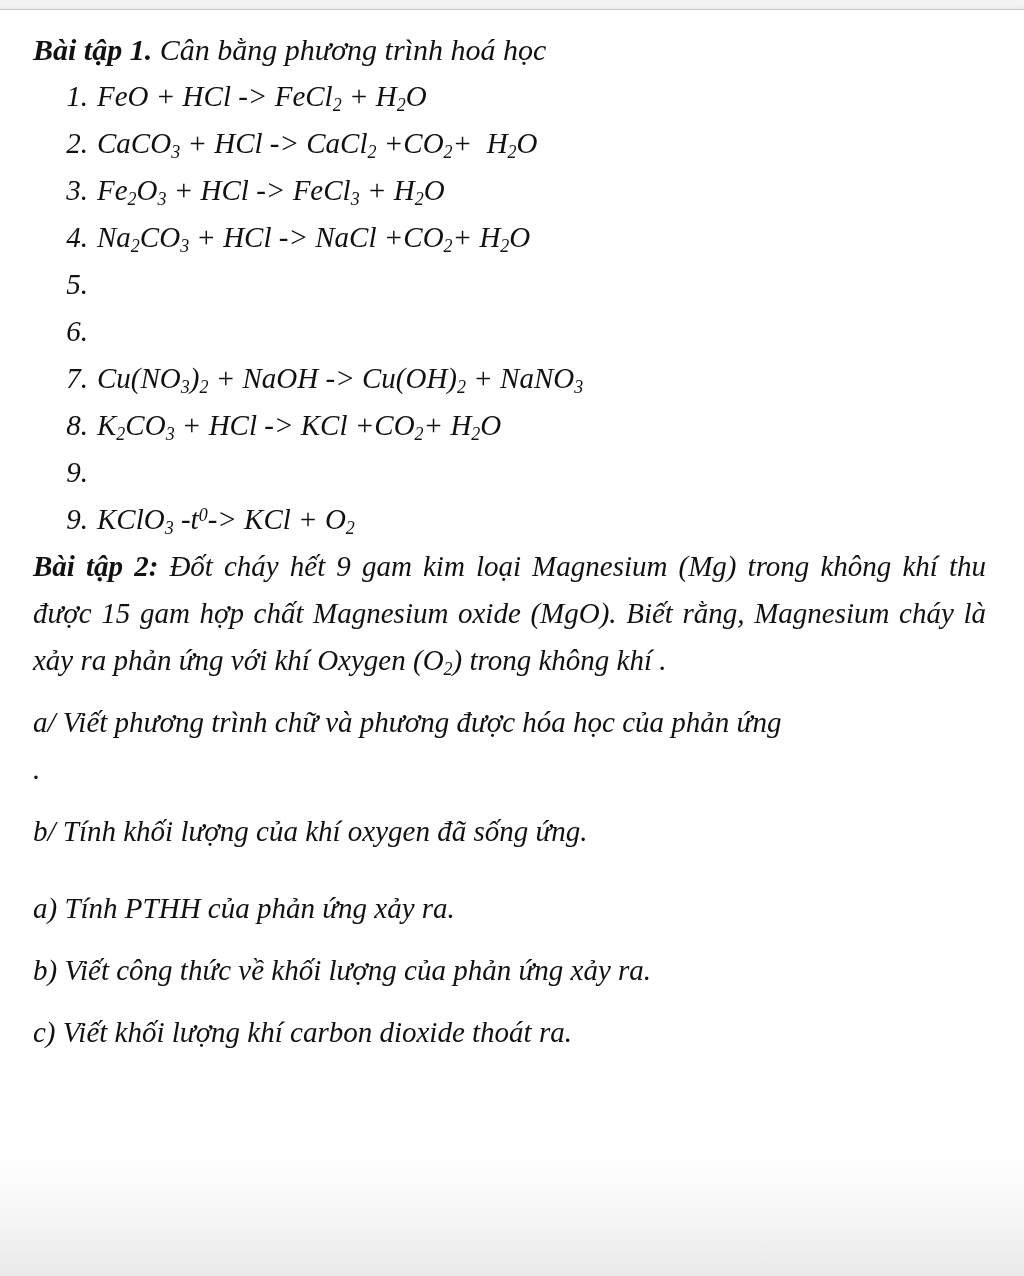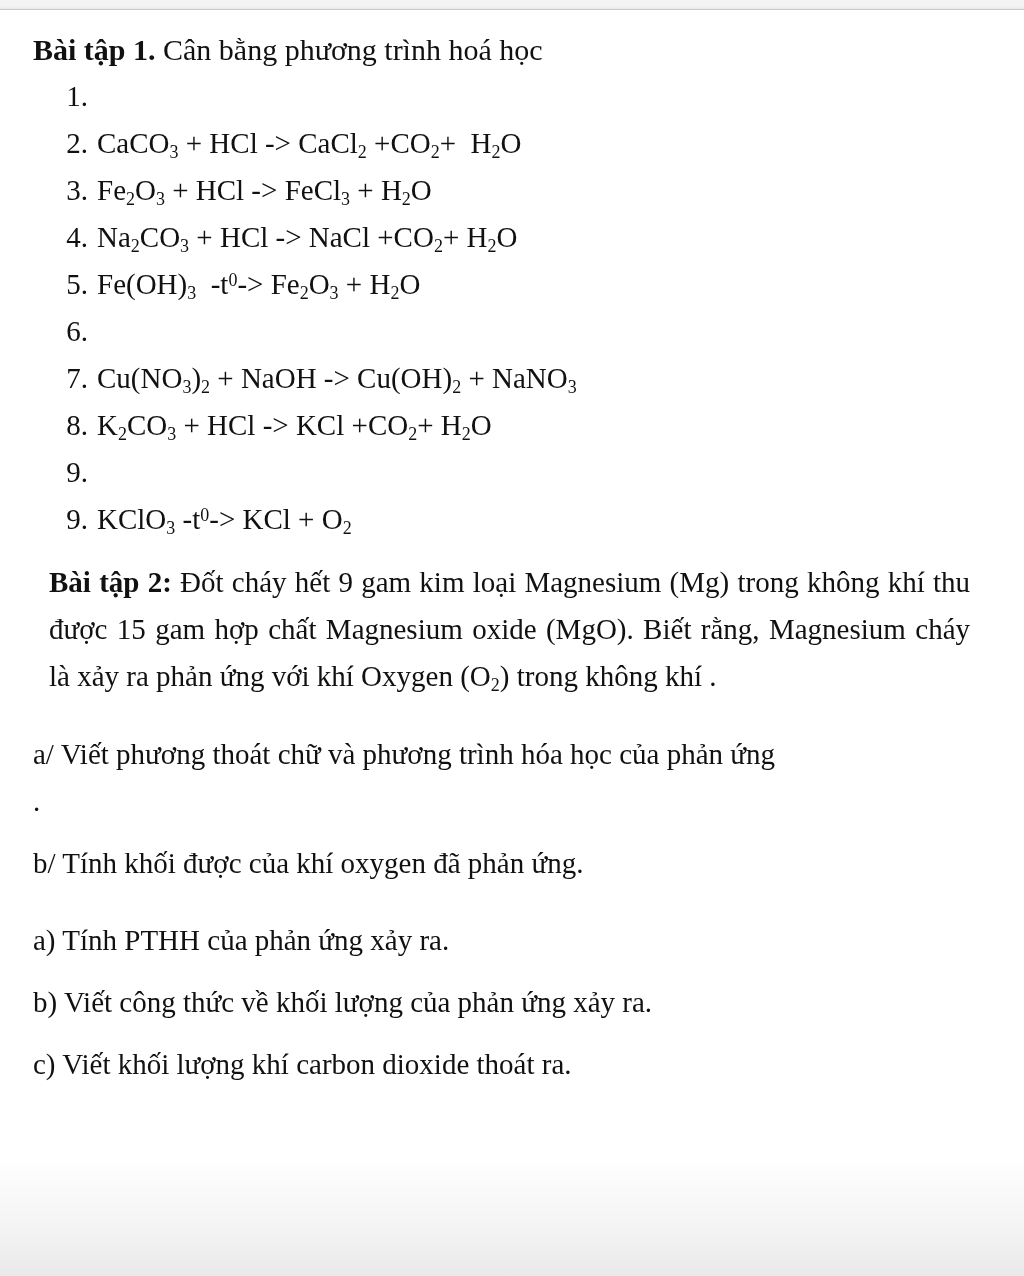--- a/index.html
+++ b/index.html
@@ -34,20 +34,21 @@
     bottom: 0;
     height: 120px;
     background: linear-gradient(to bottom, rgba(238,238,238,0) 0%, rgba(236,236,236,0.55) 55%, rgba(232,232,232,0.95) 100%);
     pointer-events: none;
   }
 
   .page {
     position: relative;
     padding: 16px 38px 0 33px;
     box-sizing: border-box;
+    font-style: italic;
   }
 
   .heading-line {
     font-size: 30px;
     line-height: 47px;
     white-space: nowrap;
   }
   .heading-line .lead { font-weight: bold; }
 
   
@@ -74,21 +75,21 @@
 
   sub { font-size: 0.62em; vertical-align: -0.28em; line-height: 0; }
   sup { font-size: 0.62em; vertical-align: 0.45em; line-height: 0; }
 
   
   .para {
     font-size: 29px;
     line-height: 47px;
     text-align: justify;
     text-justify: inter-word;
-    margin: 16px;
+    margin: 0;
   }
   .para.bt2 { text-align: justify; }
   .para .lead { font-weight: bold; }
 
   .para-left {
     font-size: 29px;
     line-height: 47px;
     text-align: left;
     margin: 0;
   }
@@ -102,36 +103,36 @@
 
 <div class="page">
 
   <div class="heading-line">
     <span class="lead">Bài tập 1.</span><span> Cân bằng phương trình hoá học</span>
   </div>
 
   <div class="eq-list">
     <div class="eq-row">
       <span class="eq-num">1.</span>
+      <span class="eq-body">FeO + HCl -&gt; FeCl<sub>2</sub> + H<sub>2</sub>O</span>
     </div>
     <div class="eq-row">
       <span class="eq-num">2.</span>
       <span class="eq-body">CaCO<sub>3</sub> + HCl -&gt; CaCl<sub>2</sub> +CO<sub>2</sub>+  H<sub>2</sub>O</span>
     </div>
     <div class="eq-row">
       <span class="eq-num">3.</span>
       <span class="eq-body">Fe<sub>2</sub>O<sub>3</sub> + HCl -&gt; FeCl<sub>3</sub> + H<sub>2</sub>O</span>
     </div>
     <div class="eq-row">
       <span class="eq-num">4.</span>
       <span class="eq-body">Na<sub>2</sub>CO<sub>3</sub> + HCl -&gt; NaCl +CO<sub>2</sub>+ H<sub>2</sub>O</span>
     </div>
     <div class="eq-row">
       <span class="eq-num">5.</span>
-      <span class="eq-body">Fe(OH)<sub>3</sub>  -t<sup>0</sup>-&gt; Fe<sub>2</sub>O<sub>3</sub> + H<sub>2</sub>O</span>
     </div>
     <div class="eq-row">
       <span class="eq-num">6.</span>
     </div>
     <div class="eq-row">
       <span class="eq-num">7.</span>
       <span class="eq-body">Cu(NO<sub>3</sub>)<sub>2</sub> + NaOH -&gt; Cu(OH)<sub>2</sub> + NaNO<sub>3</sub></span>
     </div>
     <div class="eq-row">
       <span class="eq-num">8.</span>
@@ -143,26 +144,26 @@
     <div class="eq-row">
       <span class="eq-num">9.</span>
       <span class="eq-body">KClO<sub>3</sub> -t<sup>0</sup>-&gt; KCl + O<sub>2</sub></span>
     </div>
   </div>
 
   <p class="para bt2"><span class="lead">Bài tập 2:</span><span> Đốt cháy hết 9 gam kim loại Magnesium (Mg) trong không khí thu được 15 gam hợp chất Magnesium oxide (MgO). Biết rằng, Magnesium cháy là xảy ra phản ứng với khí Oxygen (O<sub>2</sub>) trong không khí .</span></p>
 
   <div class="gap-sm"></div>
 
-  <p class="para-left">a/ Viết phương thoát chữ và phương trình hóa học của phản ứng</p>
+  <p class="para-left">a/ Viết phương trình chữ và phương được hóa học của phản ứng</p>
   <p class="para-left">.</p>
 
   <div class="gap-sm"></div>
 
-  <p class="para-left">b/ Tính khối được của khí oxygen đã phản ứng.</p>
+  <p class="para-left">b/ Tính khối lượng của khí oxygen đã sống ứng.</p>
 
   <div class="gap-sm"></div>
 
 
   <div class="gap-sm"></div>
 
   <p class="para-left">a) Tính PTHH của phản ứng xảy ra.</p>
 
   <div class="gap-sm"></div>
 

